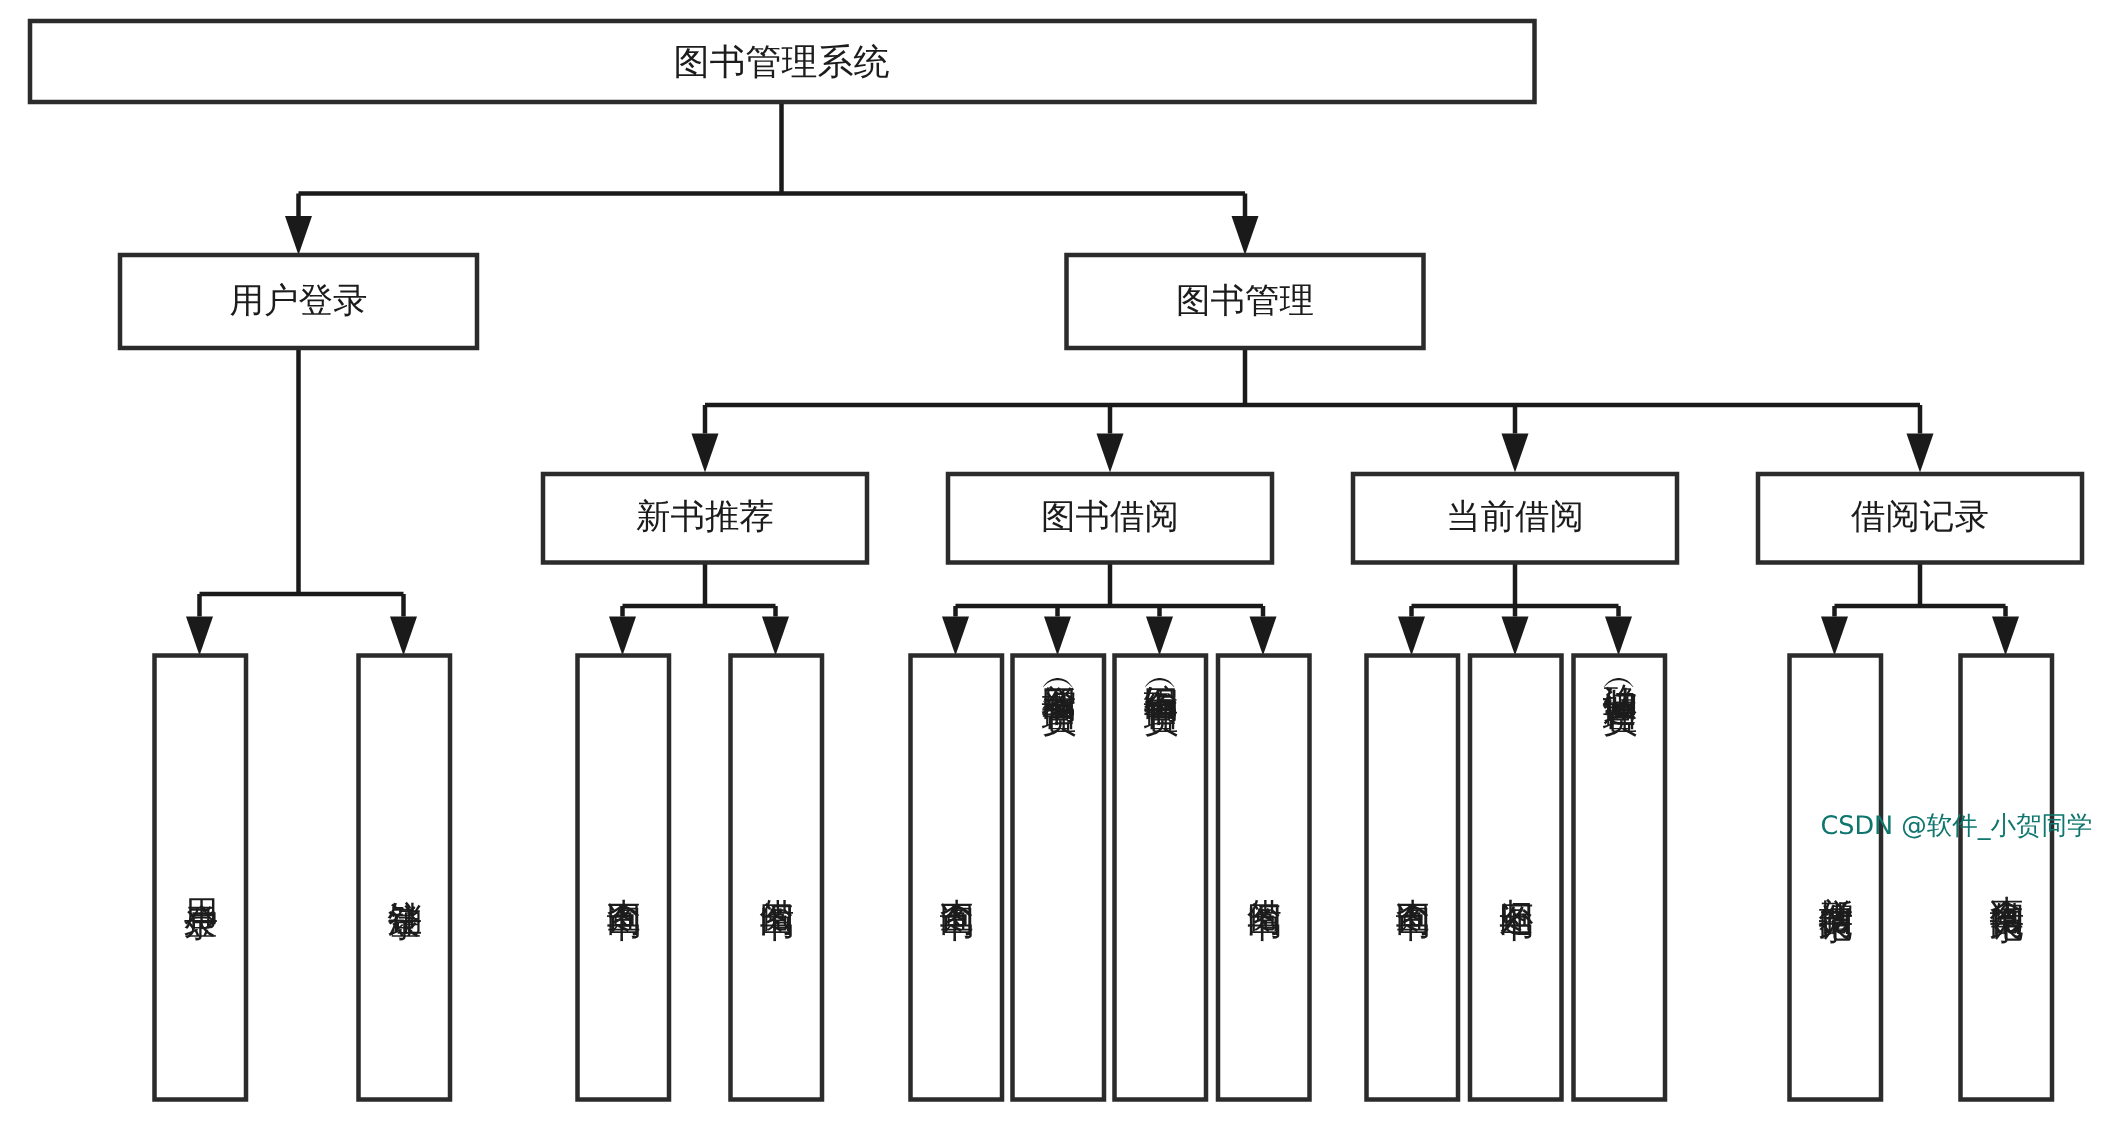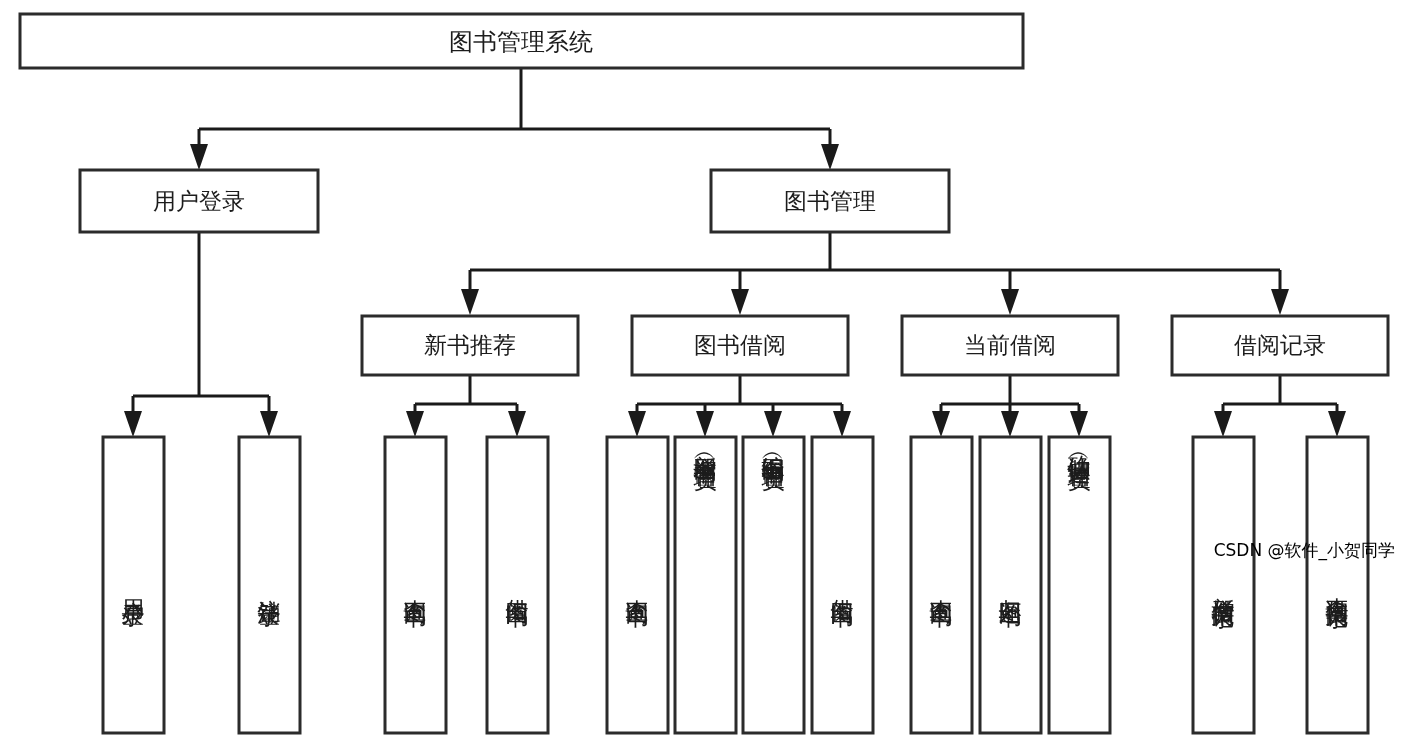--- a/index.html
+++ b/index.html
@@ -72,21 +72,21 @@
     color: #1c1c1c;
     white-space: nowrap;
     text-align: center;
   }
   #watermark {
     position: absolute;
     right: 10px;
     bottom: 6px;
     font-family: "DejaVu Sans", "Liberation Sans", sans-serif;
     font-size: 17px;
-    color: #000000;
+    color: #0f766e;
     white-space: nowrap;
     pointer-events: none;
   }
 </style>
 </head>
 <body>
 
 <div id="diagram-root">
 
   <svg id="flow" viewBox="0 0 1405 747" xmlns="http://www.w3.org/2000/svg">

